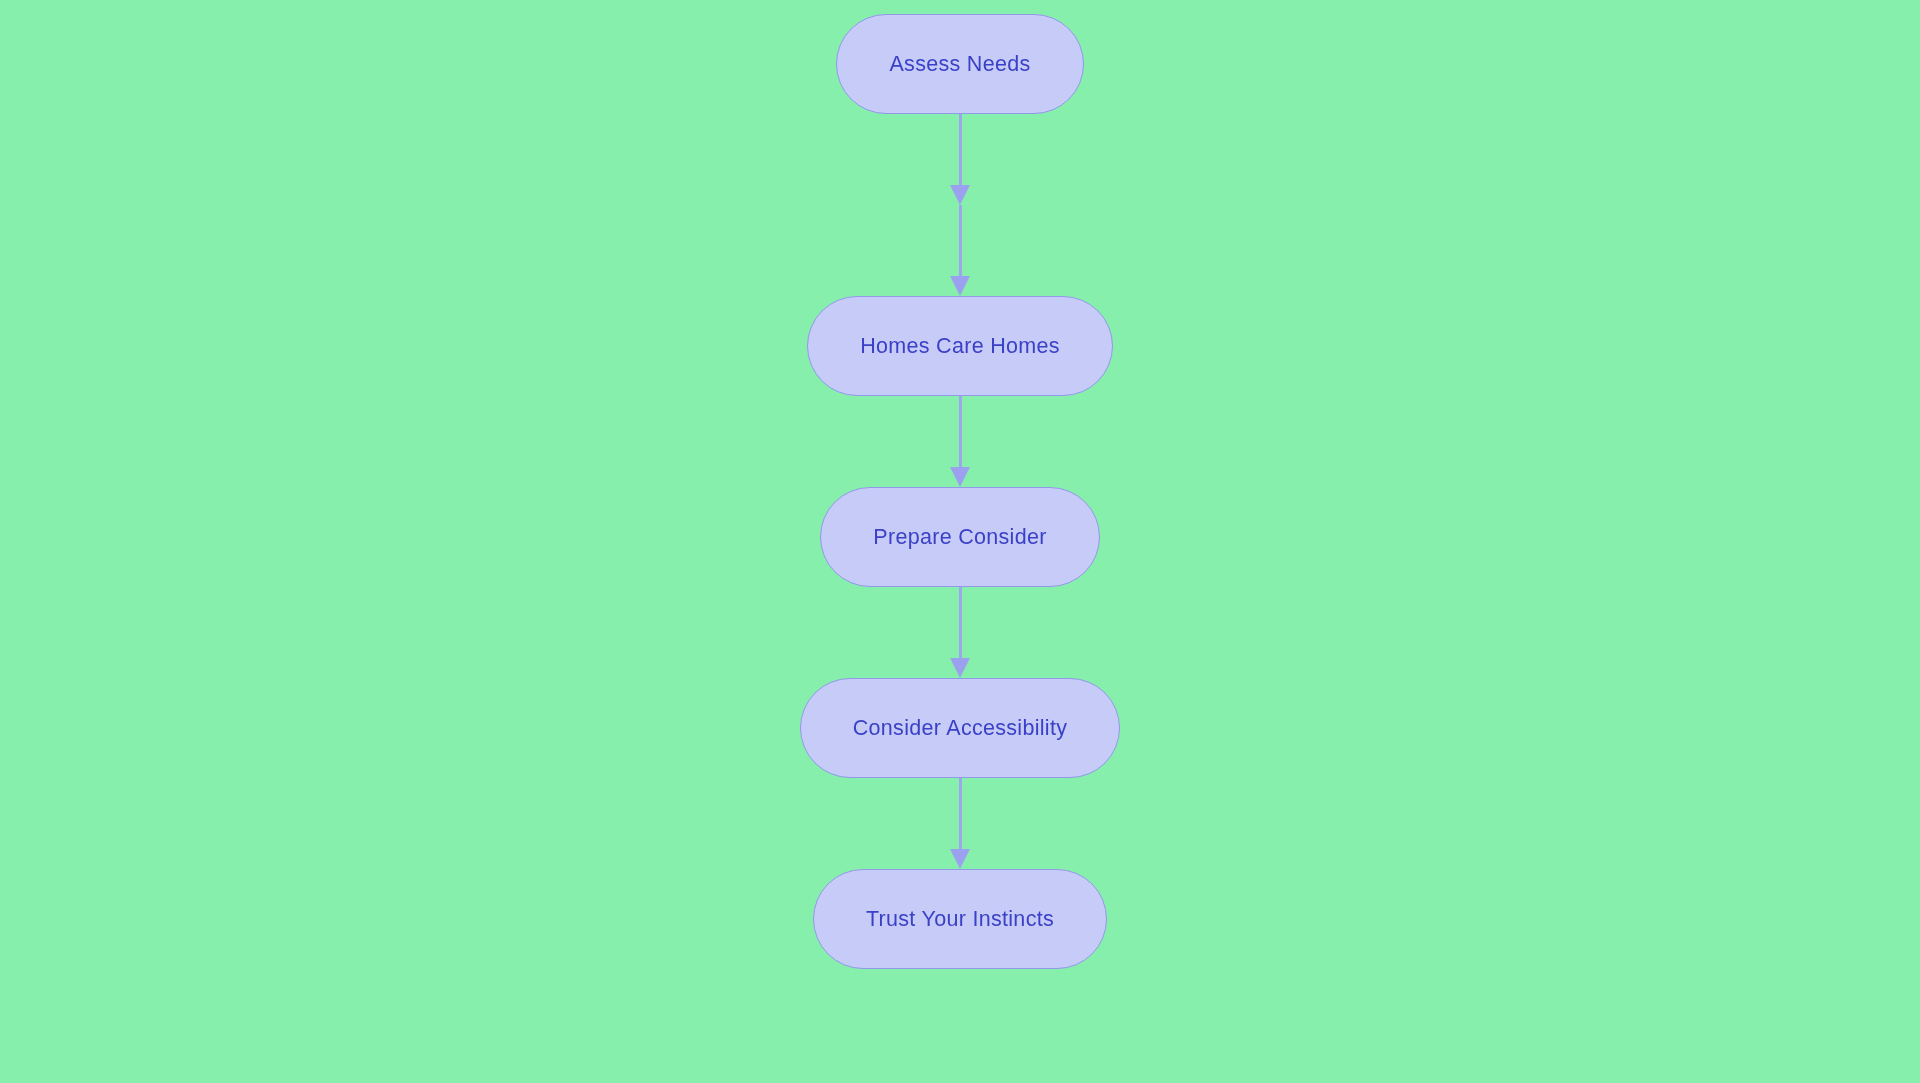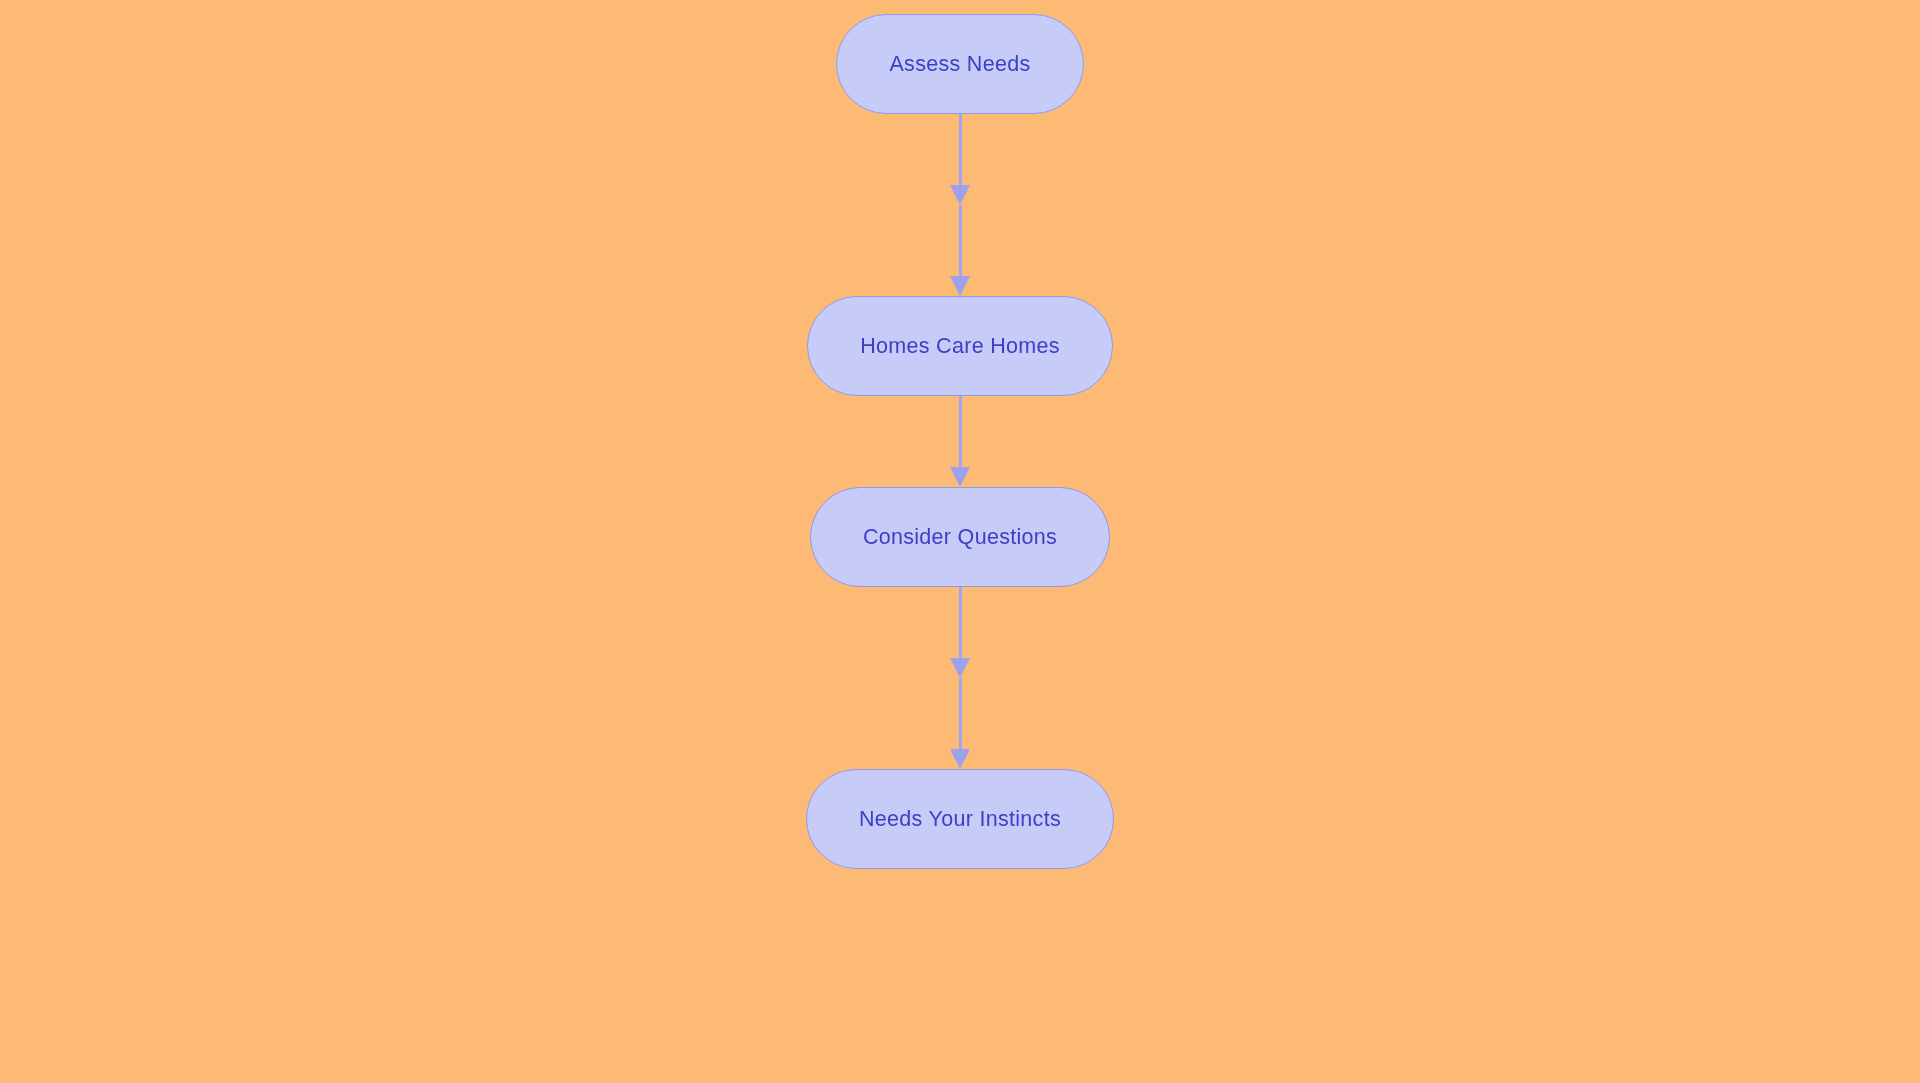--- a/index.html
+++ b/index.html
@@ -4,21 +4,21 @@
 <style>
   html, body {
     margin: 0;
     padding: 0;
     background: #ffffff;
   }
   .canvas {
     position: relative;
     width: 1920px;
     height: 1083px;
-    background: #fdba74;
+    background: #86efac;
     overflow: hidden;
     font-family: "Liberation Sans", "DejaVu Sans", sans-serif;
   }
   .flow-column {
     position: absolute;
     left: 0;
     top: 14px;
     width: 1920px;
     display: flex;
     flex-direction: column;
@@ -83,32 +83,35 @@
     <div class="flow-node">
       <span>Homes Care Homes</span>
     </div>
 
     <div class="connector">
       <div class="line"></div>
       <div class="head"></div>
     </div>
 
     <div class="flow-node">
-      <span>Consider Questions</span>
+      <span>Prepare Consider</span>
     </div>
 
     <div class="connector">
       <div class="line"></div>
       <div class="head"></div>
     </div>
 
+    <div class="flow-node">
+      <span>Consider Accessibility</span>
+    </div>
 
     <div class="connector">
       <div class="line"></div>
       <div class="head"></div>
     </div>
 
     <div class="flow-node">
-      <span>Needs Your Instincts</span>
+      <span>Trust Your Instincts</span>
     </div>
 
   </div>
 </div>
 
 </body></html>

